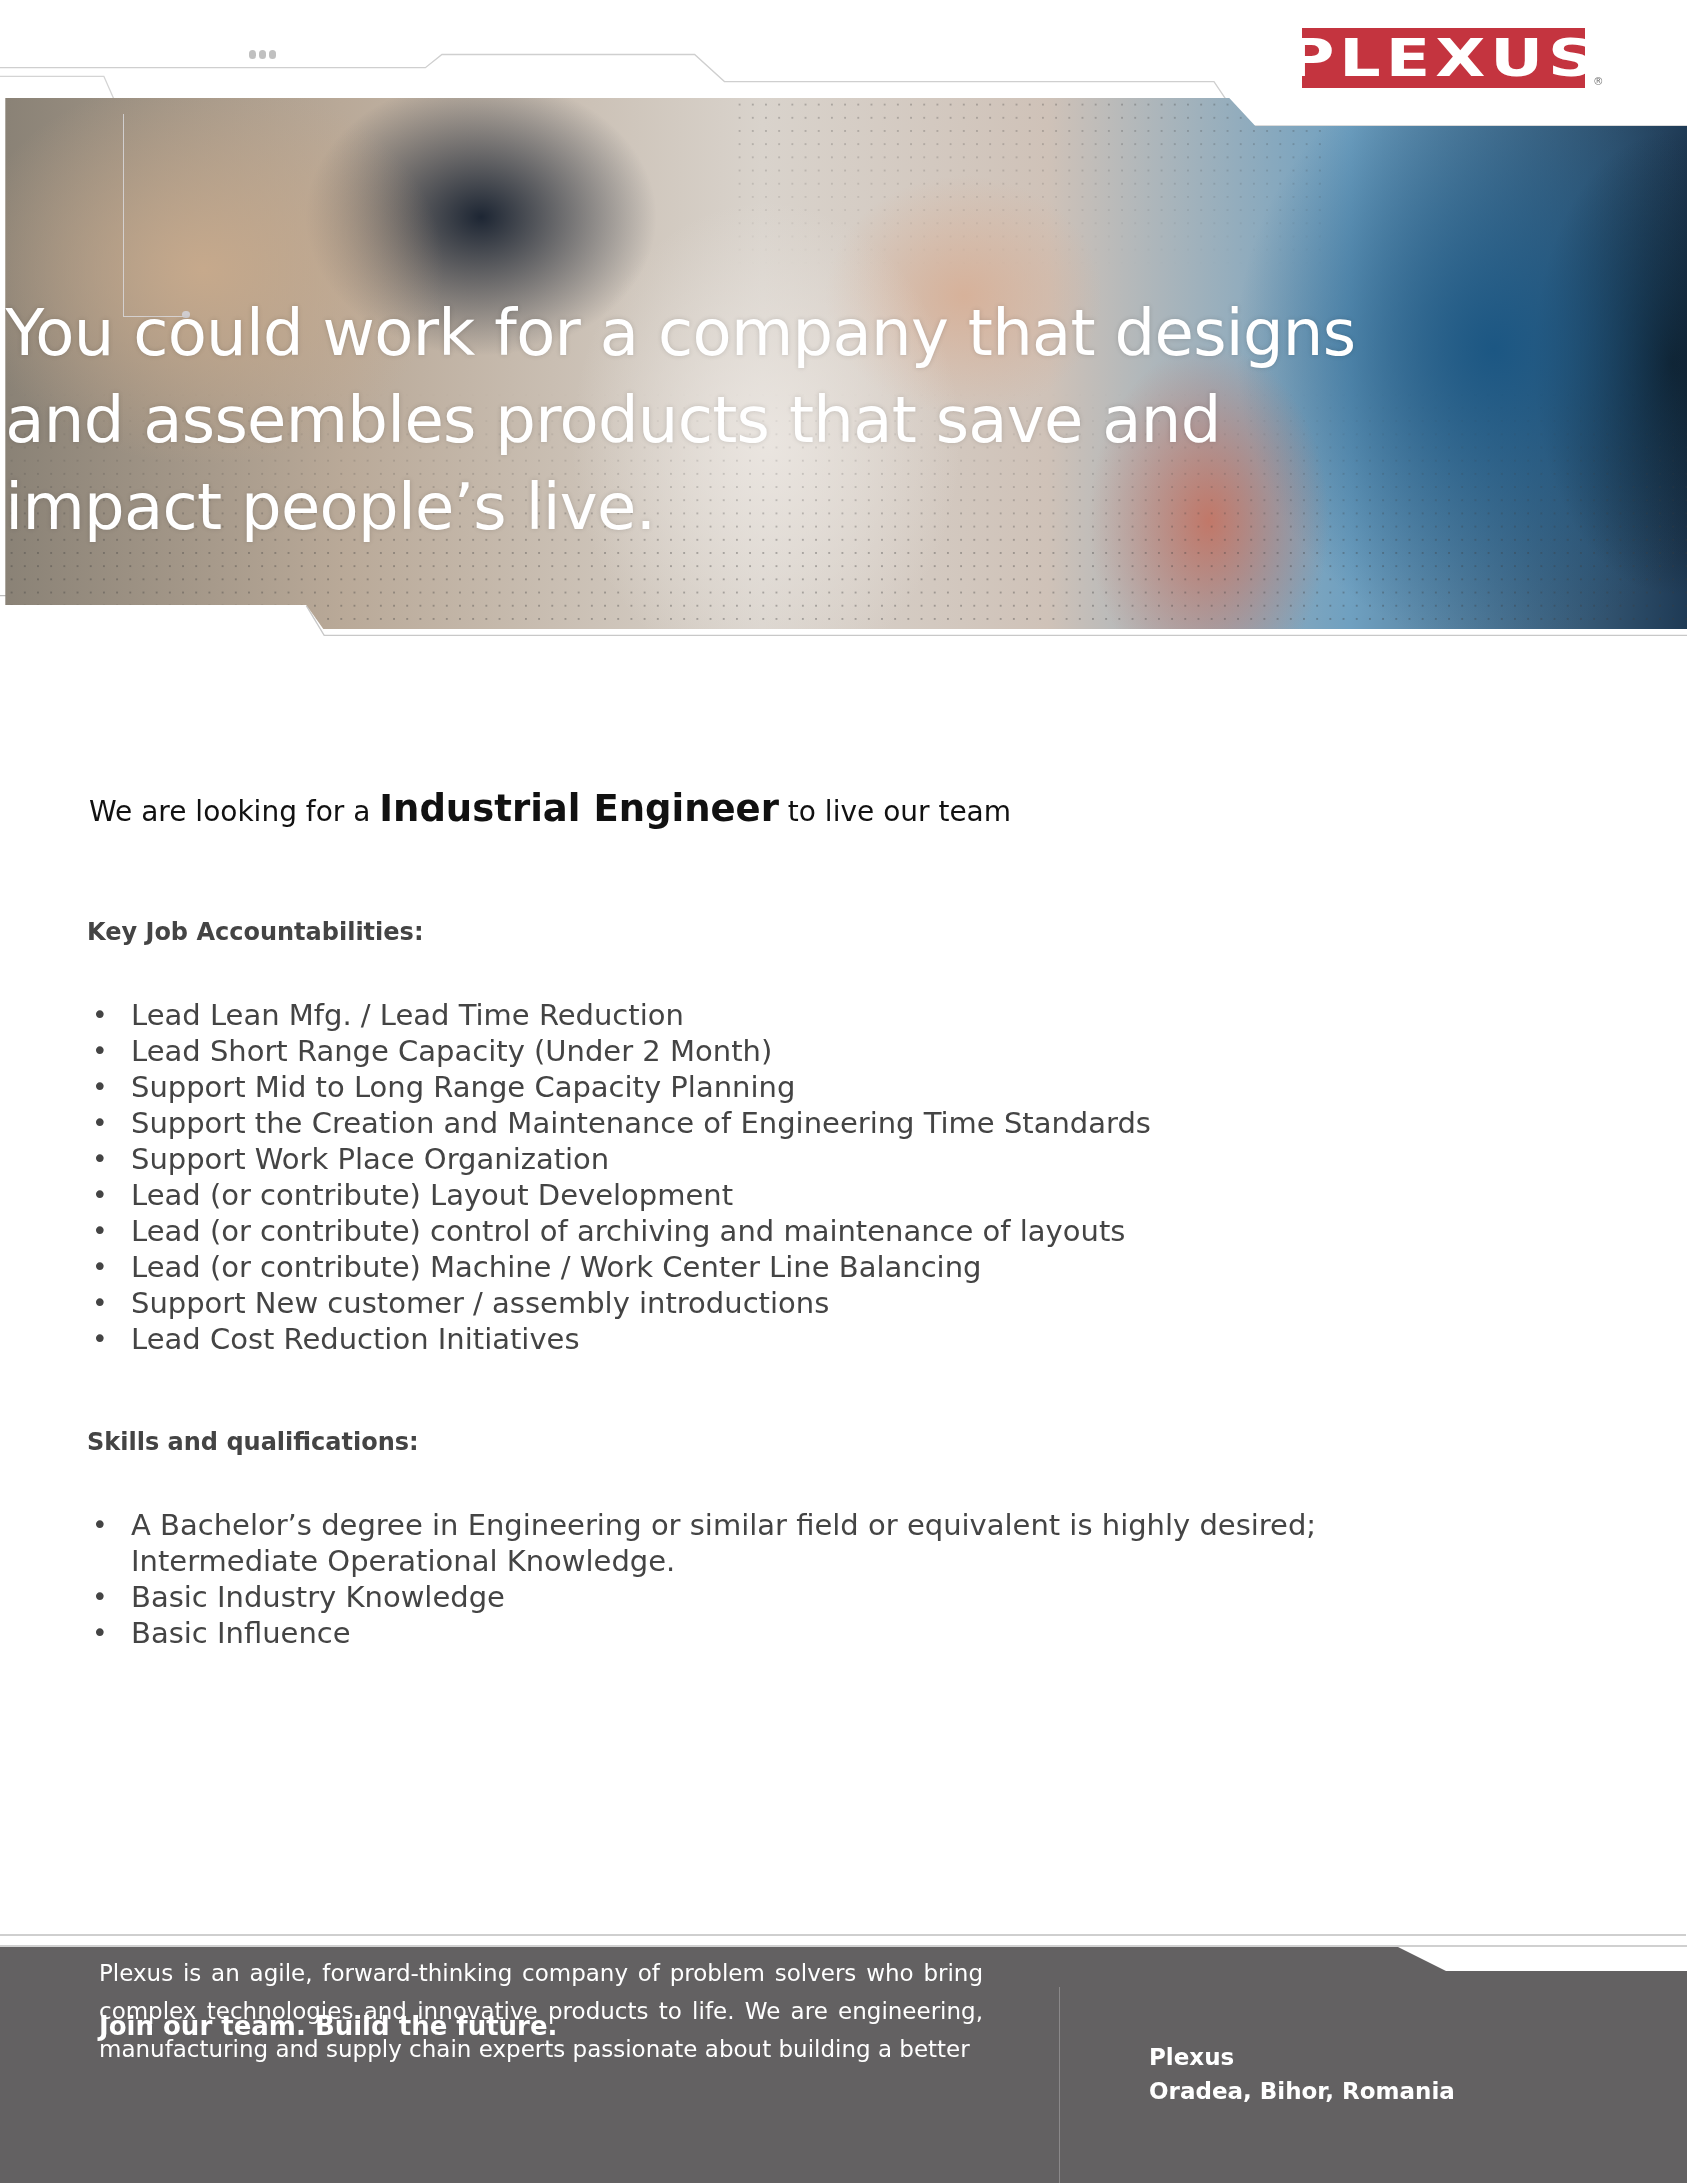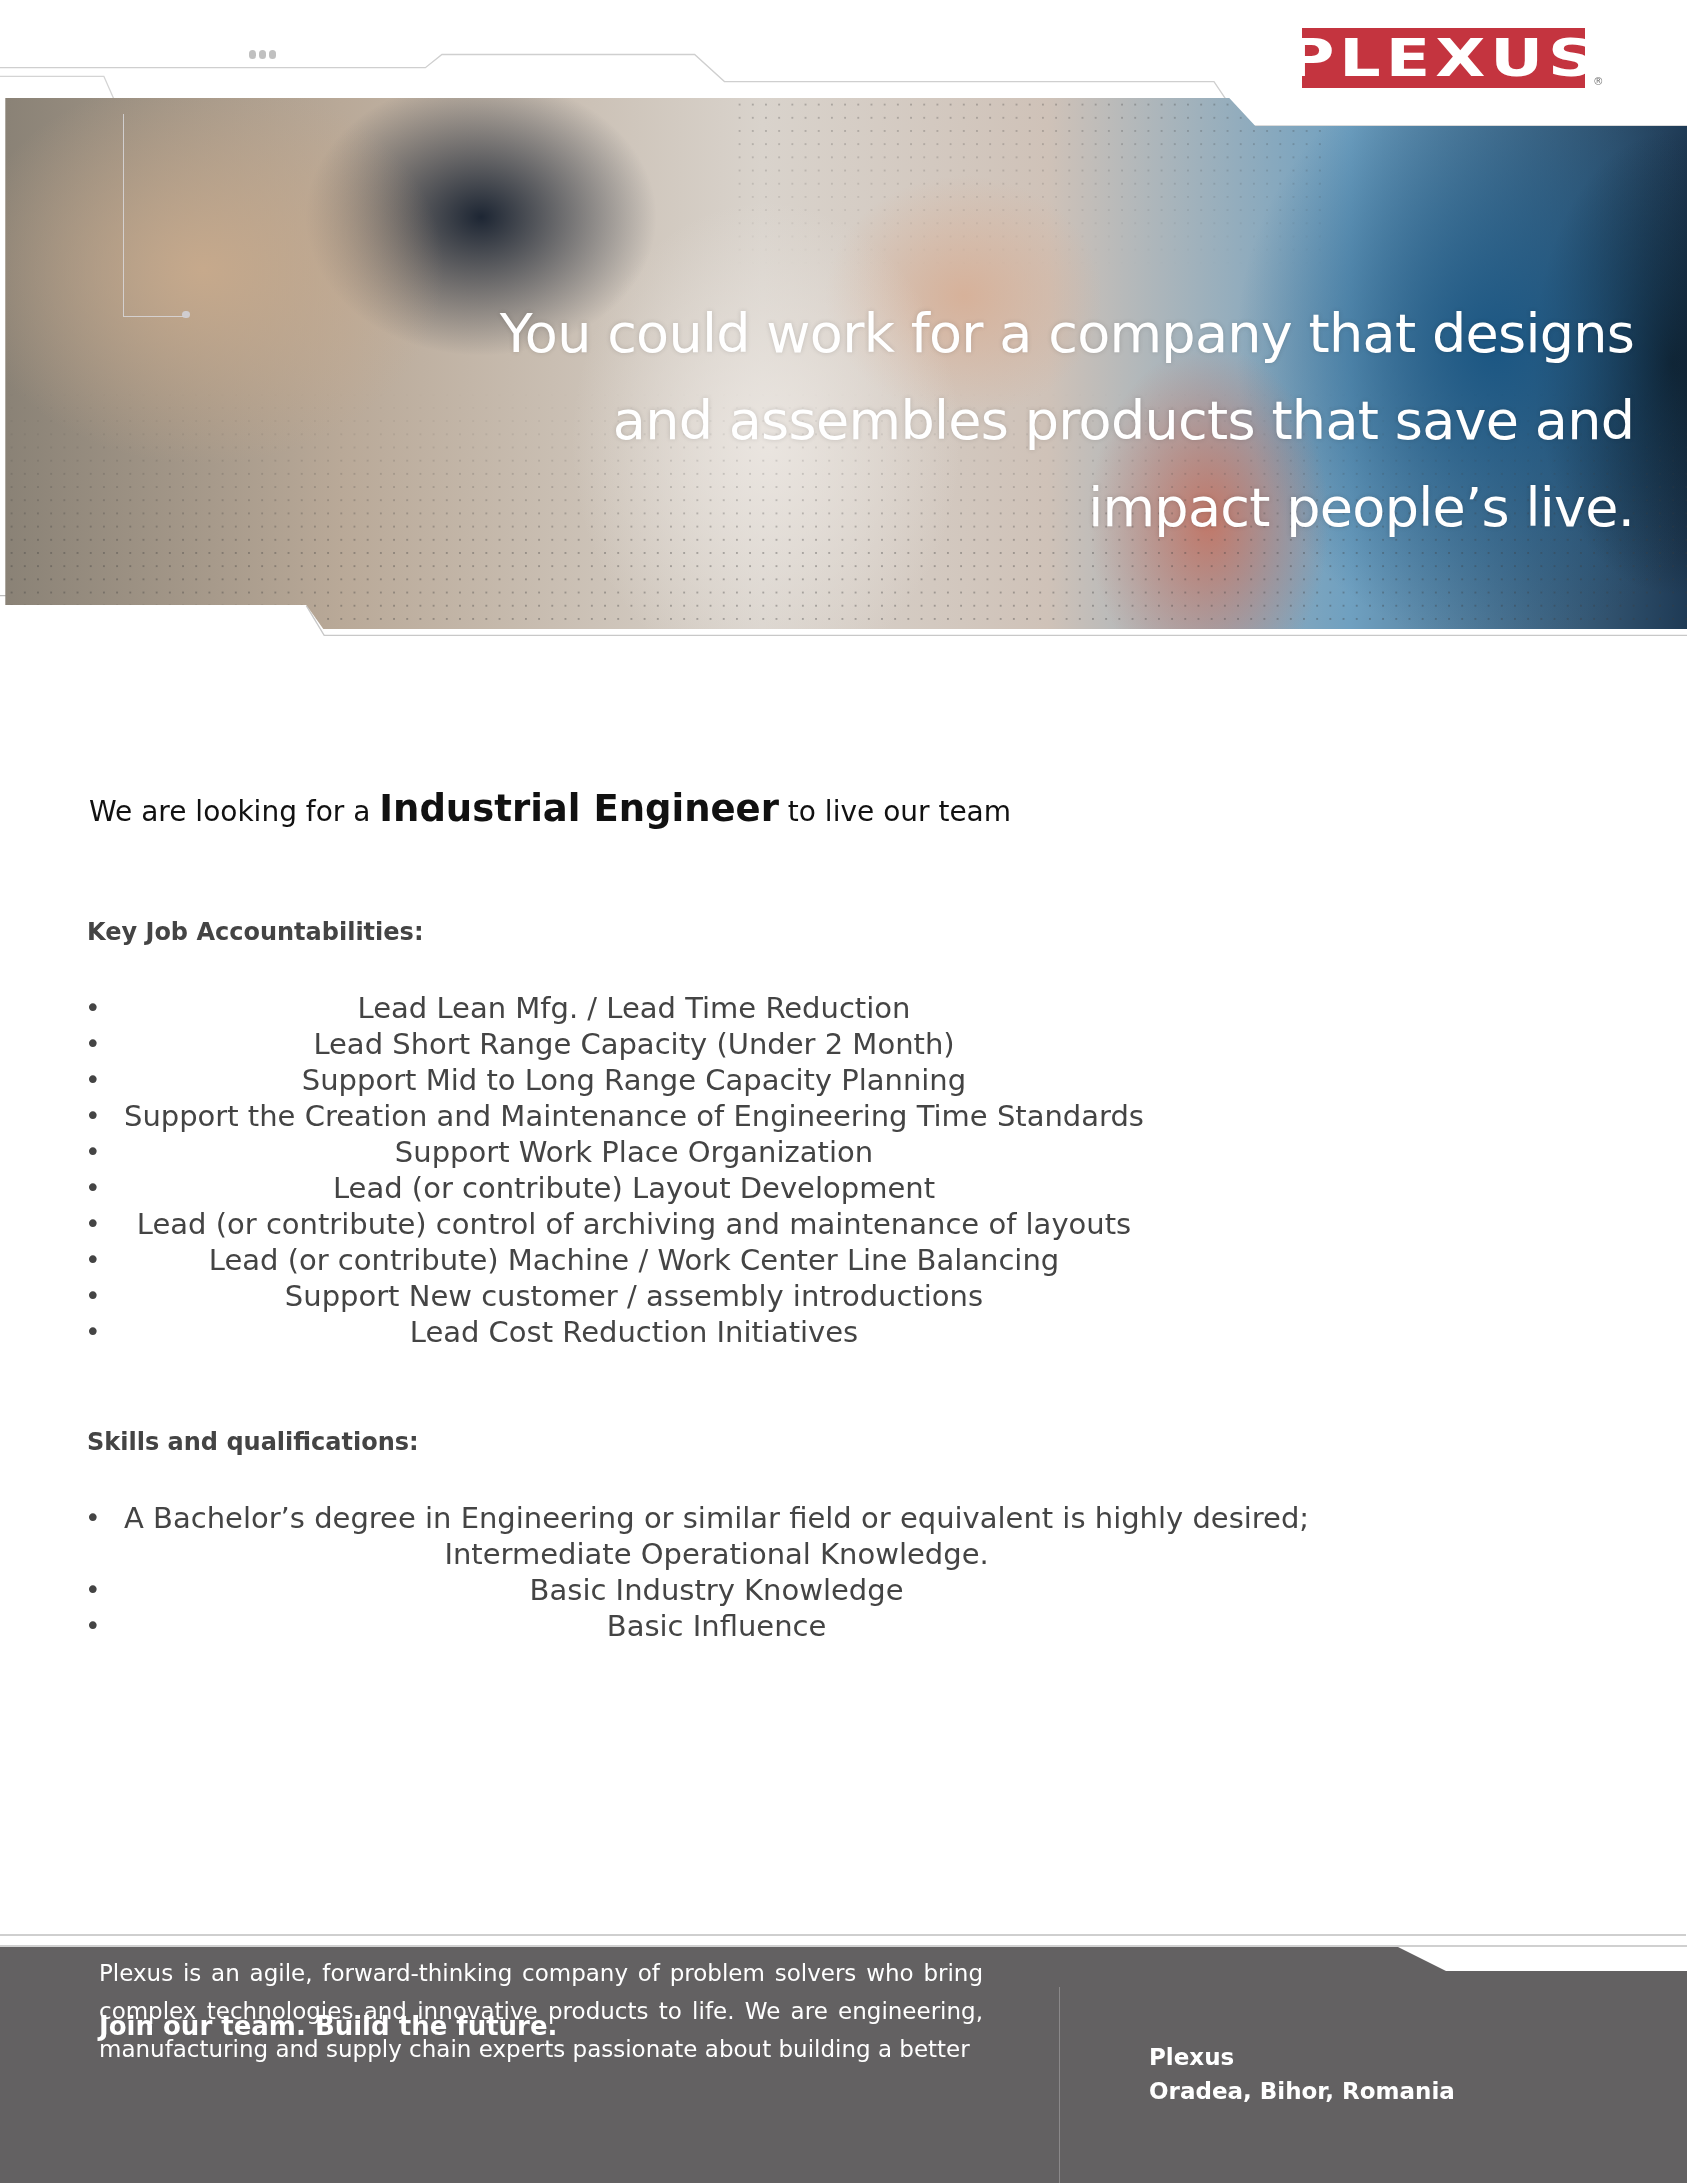--- a/index.html
+++ b/index.html
@@ -59,41 +59,40 @@
   }
   .hero-bracket {
     position: absolute; left: 118px; top: 16px; width: 60px; height: 202px;
     border-left: 1.3px solid rgba(220,220,225,0.8); border-bottom: 1.3px solid rgba(220,220,225,0.8);
   }
   .hero-bracket-dot {
     position: absolute; left: 177px; top: 213px; width: 8px; height: 6.6px;
     border-radius: 4px; background: rgba(210,210,215,0.9);
   }
   .hero-headline {
-    position: absolute; left: 0; top: 192px; width: 1601px; text-align: right;
-    color: #ffffff; font-family: "DejaVu Sans", sans-serif; font-size: 54px;
+    position: absolute; left: 0; top: 192px; width: 1601px; text-align: left;
+    color: #ffffff; font-family: "DejaVu Sans", sans-serif; font-size: 64px;
     line-height: 87px; letter-spacing: -0.7px;
     text-shadow: 0 0 5.3px rgba(0,0,0,0.15);
-    padding-left: 28px;
   }
   .hero-headline span { display: block; }
 
   
   .intro {
     position: absolute; left: 89px; top: 787px; font-size: 28px; color: #111;
     white-space: nowrap;
   }
   .intro .role { font-size: 37px; font-weight: bold; color: #111; }
 
   .section-title {
     position: absolute; left: 87px; font-size: 24px; font-weight: bold; color: #444; text-align: center;
   }
   .bullet-list {
-    position: absolute; left: 83px; margin: 0; padding: 0; list-style: none;
-    font-size: 29px; line-height: 36px; color: #444; text-align: center;
+    position: absolute; left: 83px; margin: 7px; padding: 0; list-style: none;
+    font-size: 29px; line-height: 36px; color: #444;
   }
   .bullet-list li { position: relative; padding-left: 41px; white-space: nowrap; }
   .bullet-list li::before {
     content: "\2022"; position: absolute; left: 2px; top: 0; color: #444; font-size: 26.5px;
   }
 
   
   .footer-line1 {
     position: absolute; left: 0; top: 1934px; width: 1686px; height: 2px; background: #cfcfcf;
   }

